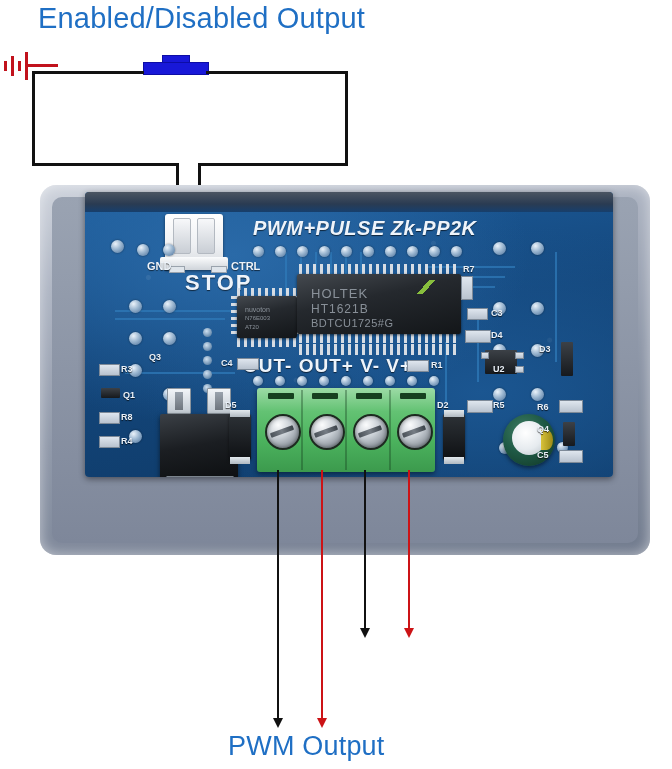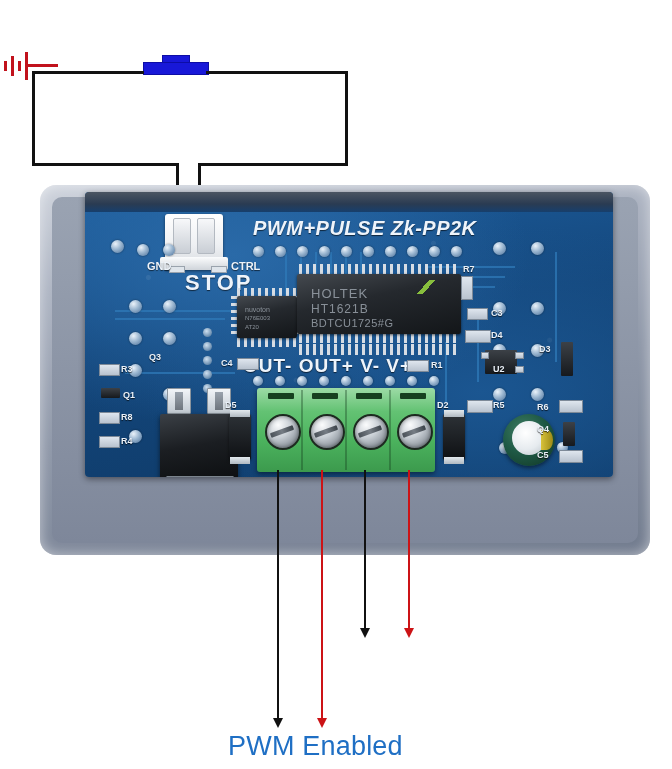--- a/index.html
+++ b/index.html
@@ -332,20 +332,21 @@
   .ab { background: #111111; }
   .ar { background: #cc1316; }
   .head-b { border-top: 10px solid #111111; }
   .head-r { border-top: 10px solid #cc1316; }
 </style>
 </head>
 <body>
 
 <div id="stage">
 
+  <div class="anno" id="title-enabled">Enabled/Disabled Output</div>
 
   <div>
 
     <div>
       <div class="batt" style="left:4px;  top:61px; width:3px;  height:10px;"></div>
       <div class="batt" style="left:11px; top:56px; width:3px;  height:20px;"></div>
       <div class="batt" style="left:18px; top:61px; width:3px;  height:10px;"></div>
       <div class="batt" style="left:25px; top:52px; width:3px;  height:28px;"></div>
       <div class="batt" style="left:28px; top:64px; width:30px; height:3px;"></div>
     </div>
@@ -587,15 +588,15 @@
   <div>
     <div class="arrow-line ab" style="left:364px; top:470px; height:160px;"></div>
     <div class="arrow-head head-b" style="left:360px; top:628px;"></div>
   </div>
 
   <div>
     <div class="arrow-line ar" style="left:408px; top:470px; height:160px;"></div>
     <div class="arrow-head head-r" style="left:404px; top:628px;"></div>
   </div>
 
-  <div class="anno" id="label-pwm">PWM Enabled</div>
+  <div class="anno" id="label-pwm">PWM Output</div>
 
 </div>
 
 </body></html>

